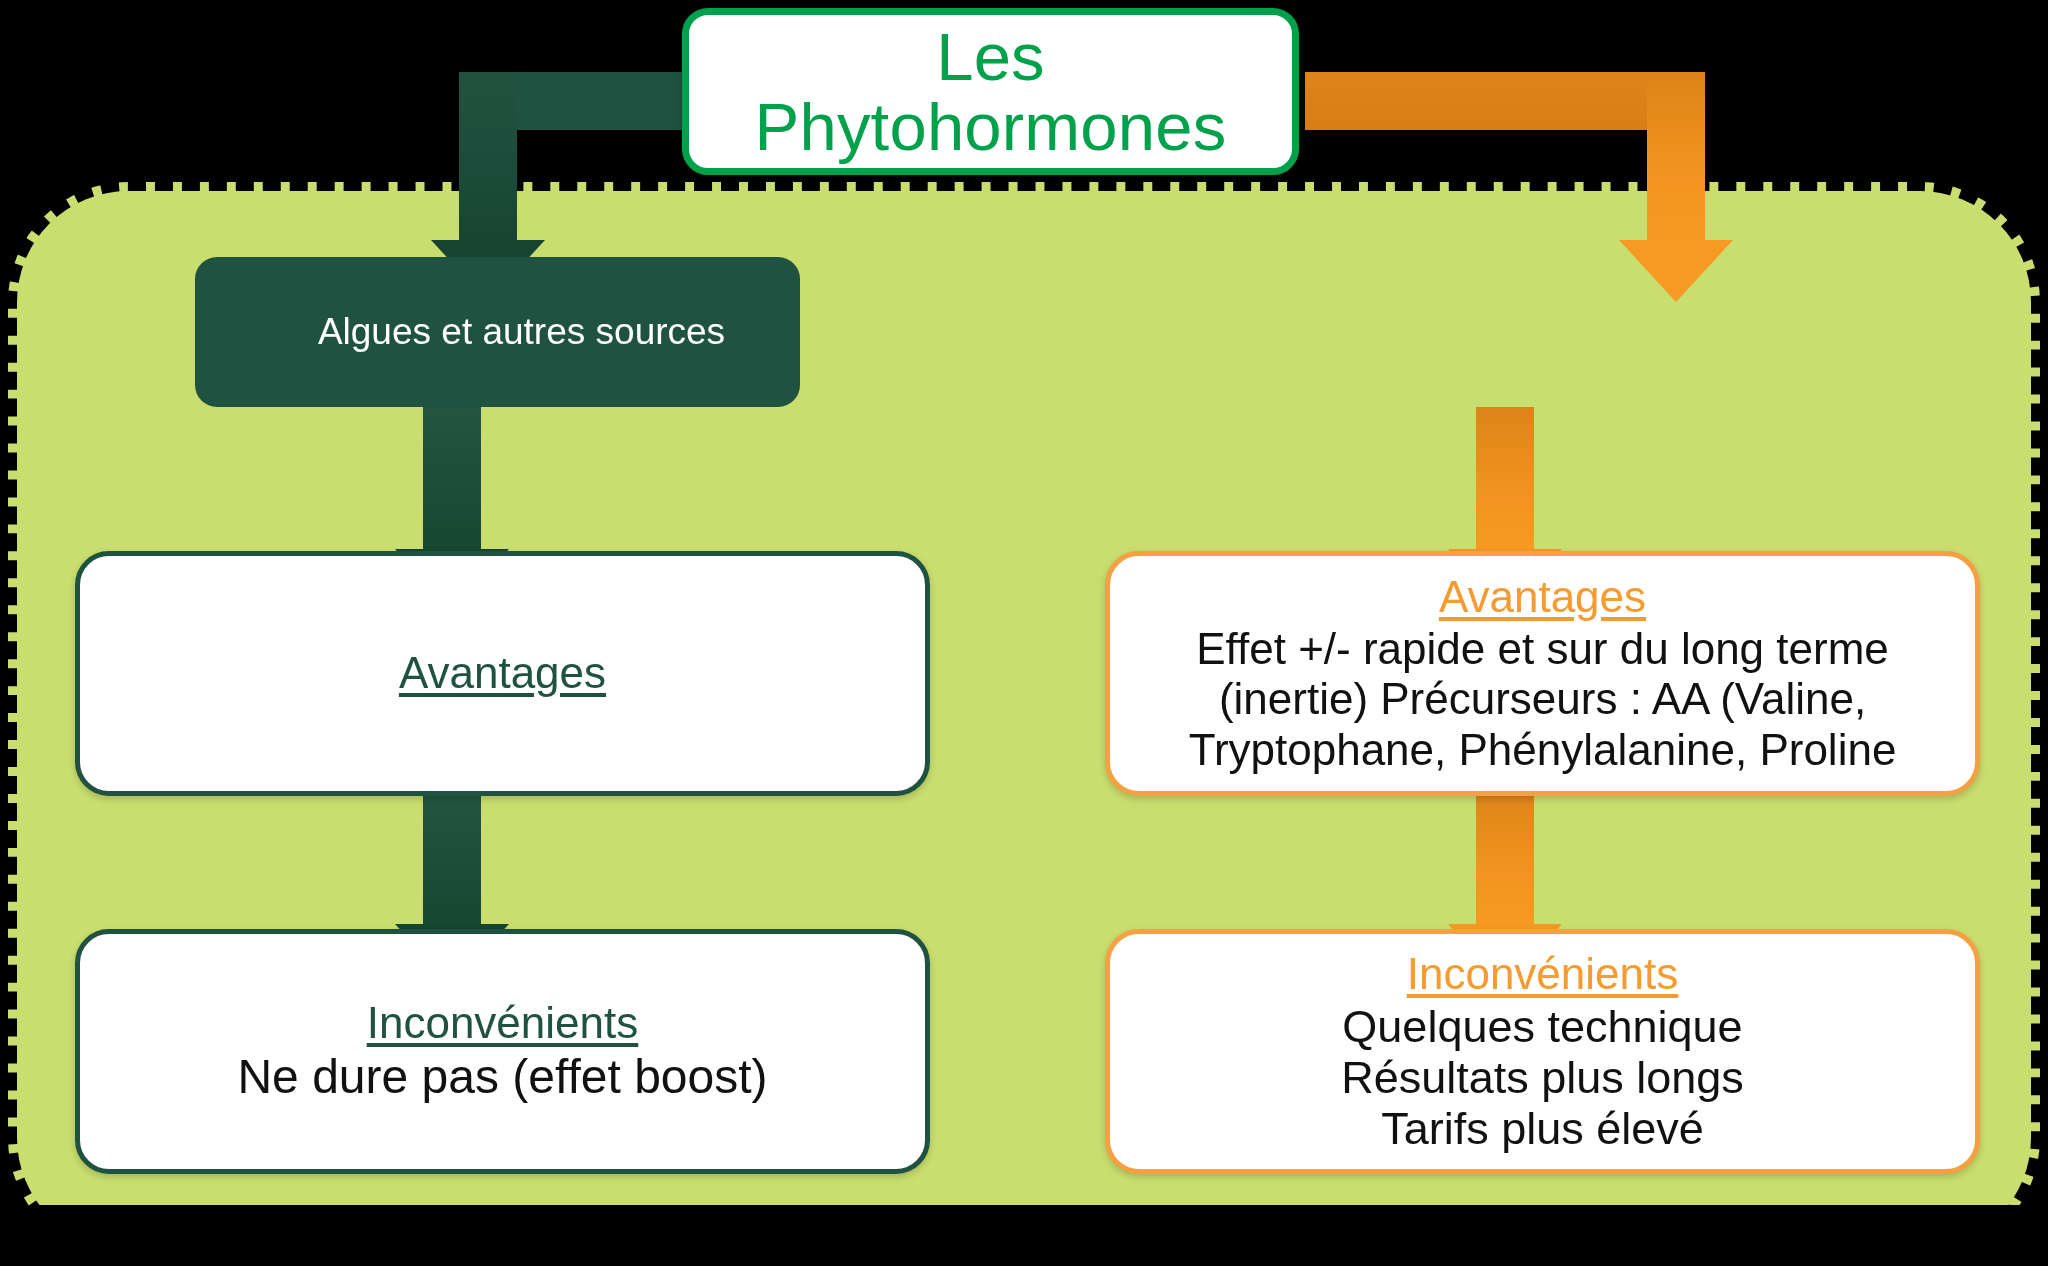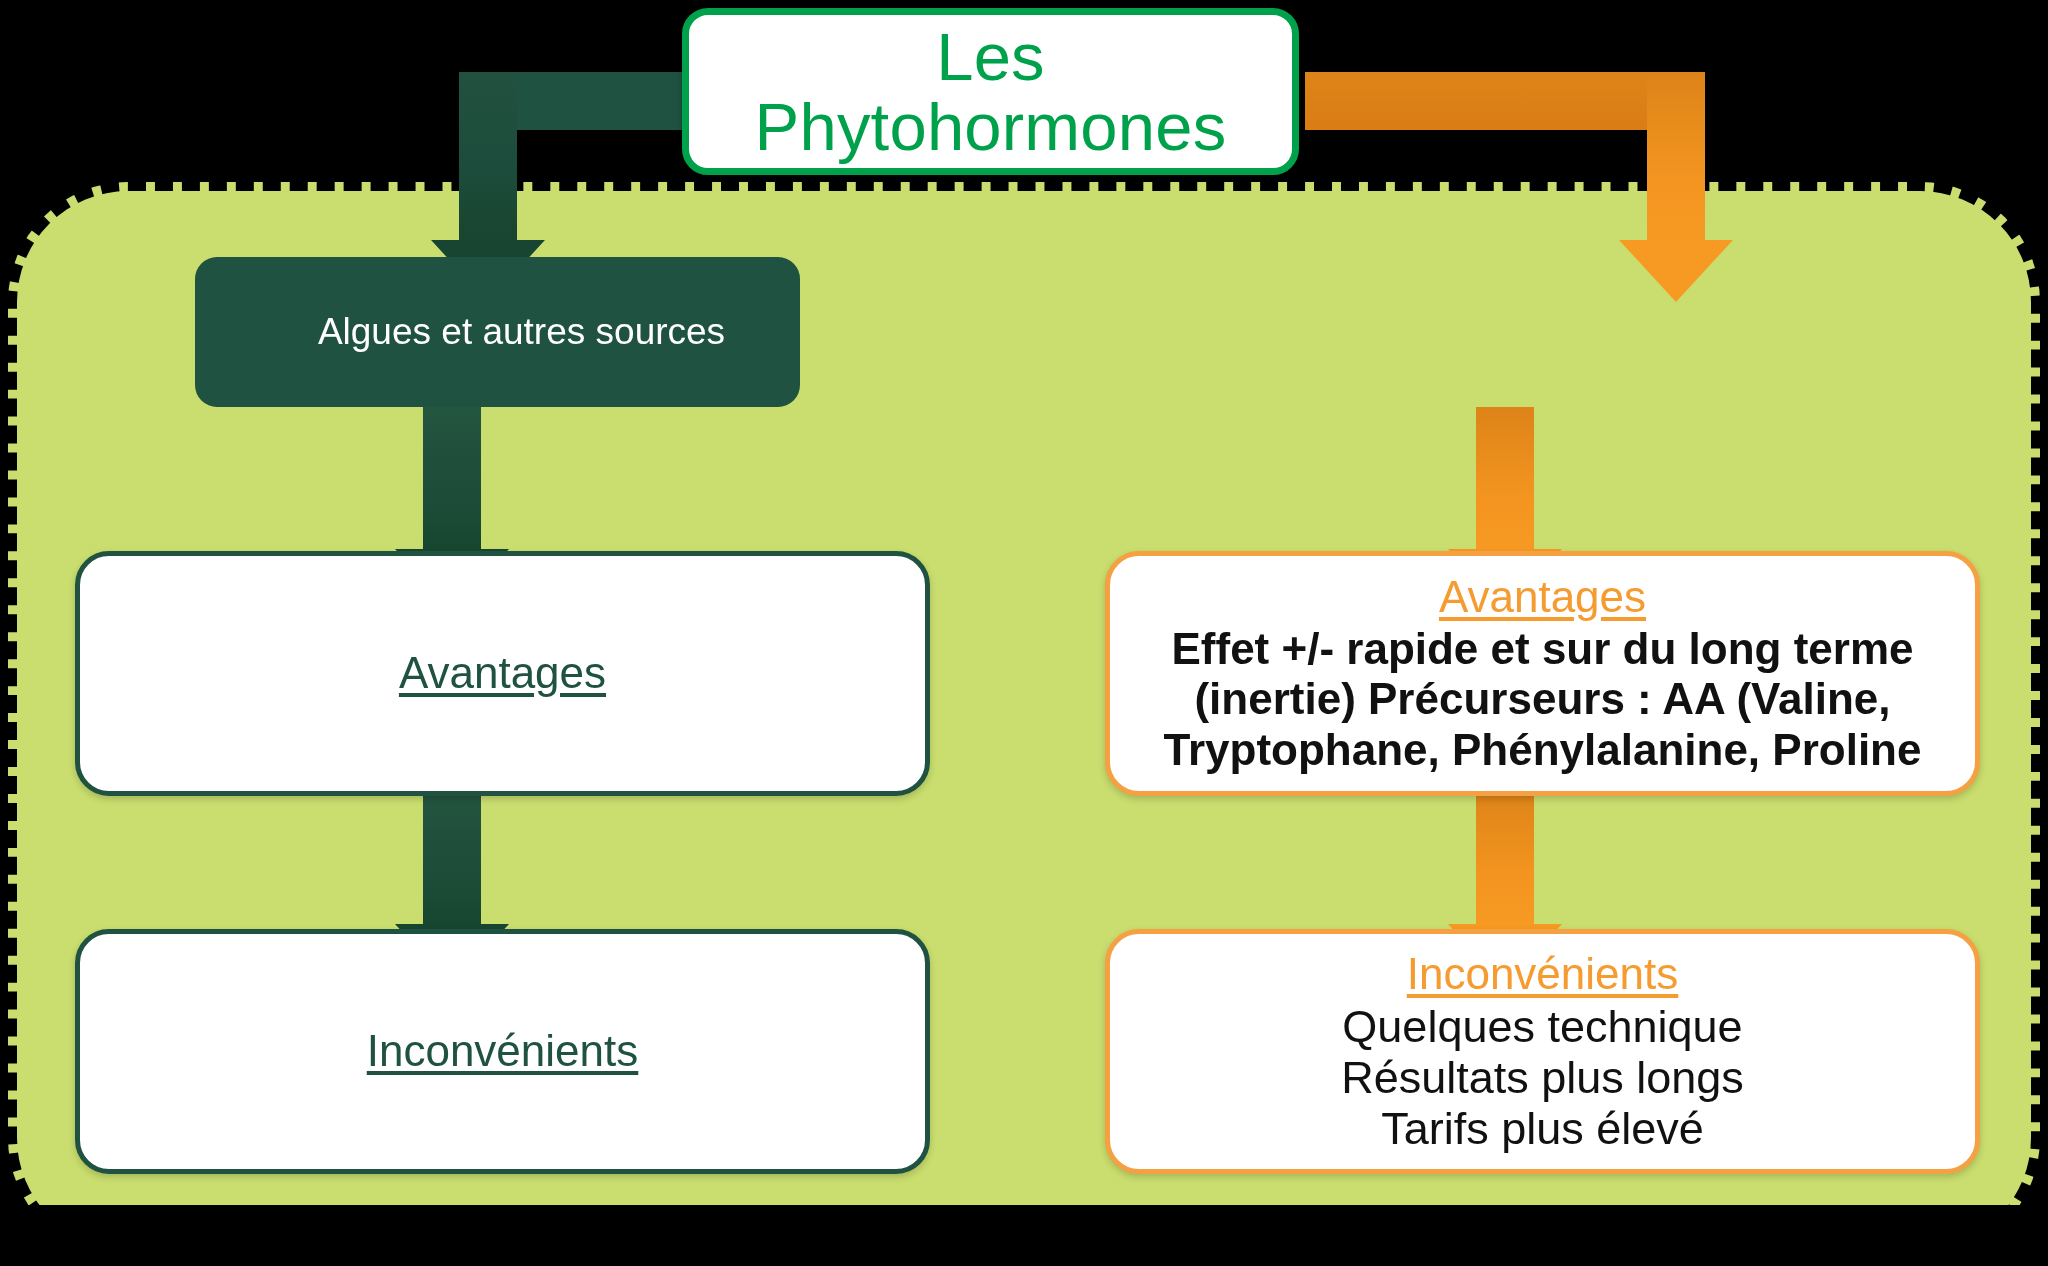--- a/index.html
+++ b/index.html
@@ -159,21 +159,21 @@
   .card.green-card { border: 5px solid #1f5240; }
   .card.green-card .card-title { color: #1f5240; }
   .card.orange-card { border: 5px solid #f5a042; }
   .card.orange-card .card-title { color: #f59b30; }
 
   #card-left-adv  { left: 75px;  top: 551px;  width: 855px; height: 245px; }
   #card-left-dis  { left: 75px;  top: 929px;  width: 855px; height: 245px; }
   #card-right-adv { left: 1105px; top: 551px; width: 875px; height: 245px; }
   #card-right-dis { left: 1105px; top: 929px; width: 875px; height: 245px; }
 
-  #card-right-adv .card-body { font-size: 44px; font-weight: bold; }
+  #card-right-adv .card-body { font-size: 44px; }
   #card-right-dis .card-body { font-size: 45px; }
 </style>
 </head>
 <body>
 
 <div id="stage">
 
   <div id="green-panel"></div>
 
   <div class="elbow" id="elbow-left">
@@ -206,20 +206,21 @@
     <div class="card-title">Avantages</div>
   </div>
 
   <div class="arrow-down arrow-green" style="left:395px; top:790px; width:114px; height:200px;">
     <div class="shaft" style="height:136px;"></div>
     <div class="head" style="top:134px;"></div>
   </div>
 
   <div class="card green-card" id="card-left-dis">
     <div class="card-title">Inconvénients</div>
+    <div class="card-body">Ne dure pas (effet boost)</div>
   </div>
 
 
   <div class="arrow-down arrow-orange" style="left:1448px; top:407px; width:114px; height:206px;">
     <div class="shaft" style="height:144px;"></div>
     <div class="head" style="top:142px;"></div>
   </div>
 
   <div class="card orange-card" id="card-right-adv">
     <div class="card-title">Avantages</div>

